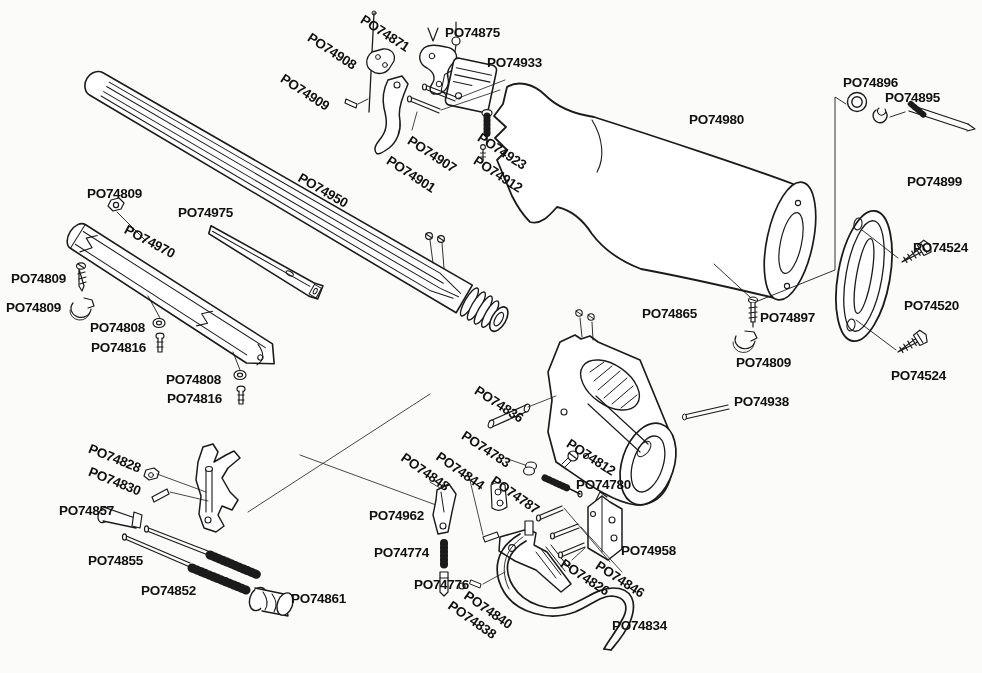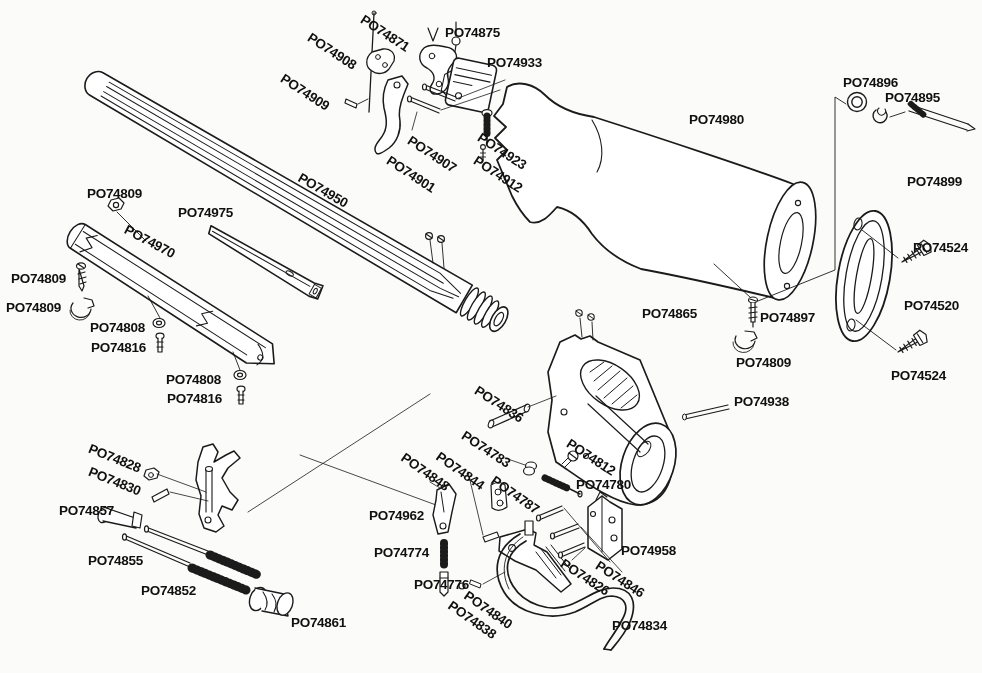--- a/index.html
+++ b/index.html
@@ -429,16 +429,16 @@
       <div class="part-label" style="left: 454px; top: 598px; transform: rotate(35deg);">PO74838</div>
       <div class="part-label" style="left: 566px; top: 556px; transform: rotate(33deg);">PO74826</div>
       <div class="part-label" style="left: 601px; top: 558px; transform: rotate(33deg);">PO74846</div>
       <div class="part-label" style="left: 621px; top: 515px; margin-top: 28px;">PO74958</div>
       <div class="part-label" style="left: 612px; top: 618px;">PO74834</div>
       <div class="part-label" style="left: 92px; top: 441px; transform: rotate(22deg);">PO74828</div>
       <div class="part-label" style="left: 92px; top: 464px; transform: rotate(22deg);">PO74830</div>
       <div class="part-label" style="left: 59px; top: 503px;">PO74857</div>
       <div class="part-label" style="left: 88px; top: 553px;">PO74855</div>
       <div class="part-label" style="left: 141px; top: 583px;">PO74852</div>
-      <div class="part-label" style="left: 279px; top: 615px; padding-left: 12px;">PO74861</div>
+      <div class="part-label" style="left: 279px; top: 591px; padding-left: 12px;">PO74861</div>
     </div>
 
 </div>
 
 </body></html>

